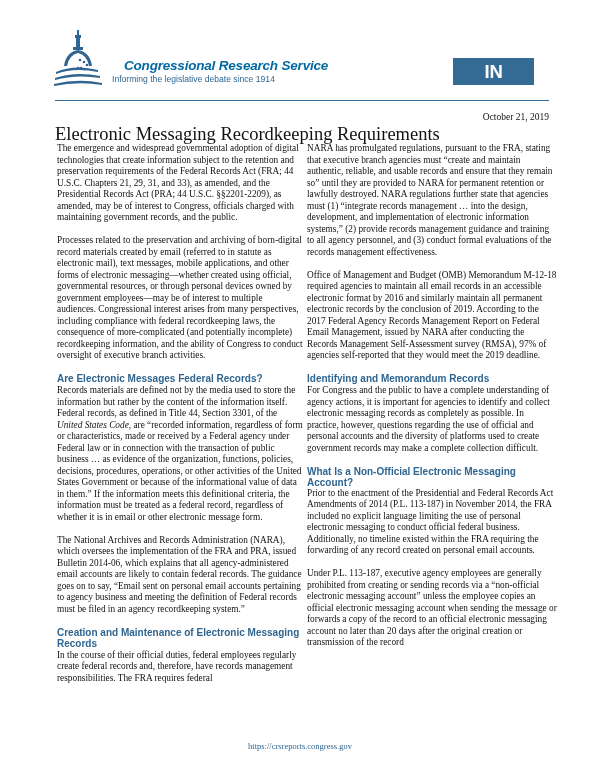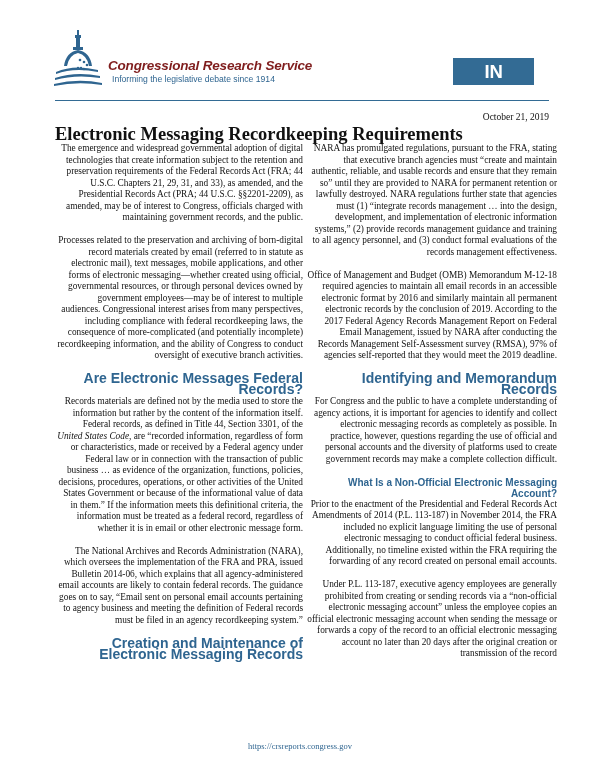--- a/index.html
+++ b/index.html
@@ -1,28 +1,28 @@
 <!DOCTYPE html>
 <html><head>
 <meta charset="utf-8">
 <style>
   html, body { margin:0; padding:0; background:#ffffff; }
   body { width:600px; height:777px; position:relative; overflow:hidden; font-family:"Liberation Serif", serif; color:#111; }
   .logo { position:absolute; left:54px; top:30px; width:50px; height:58px; }
-  .org-name { position:absolute; left:108px; top:58px; font-family:"Liberation Sans", sans-serif; font-weight:bold; font-style:italic; font-size:13.5px; color:#7f1d1d; letter-spacing:-0.2px; white-space:nowrap; }
+  .org-name { position:absolute; left:124px; top:58px; font-family:"Liberation Sans", sans-serif; font-weight:bold; font-style:italic; font-size:13.5px; color:#0369a1; letter-spacing:-0.2px; white-space:nowrap; }
   .org-tag { position:absolute; left:112px; top:74px; font-family:"Liberation Sans", sans-serif; font-size:8.6px; color:#2f6590; white-space:nowrap; }
   .badge { position:absolute; left:453px; top:58px; width:81px; height:27px; background:#336b94; color:#fff; font-family:"Liberation Sans", sans-serif; font-weight:bold; font-size:18.5px; line-height:27px; text-align:center; letter-spacing:-0.3px; }
   .rule { position:absolute; left:55px; top:100px; width:494px; height:1px; background:#336b94; }
   .date { position:absolute; right:51px; top:112px; font-size:9.5px; color:#111; }
-  .title { position:absolute; left:55px; top:124px; font-size:18.5px; font-weight:bold; margin:0; white-space:nowrap; }
-  .col { position:absolute; top:143px; width:252px; font-size:9.3px; line-height:11.5px;text-align:right; }
+  .title { position:absolute; left:55px; top:124px; font-size:18.5px; font-weight:normal; margin:0; white-space:nowrap; }
+  .col { position:absolute; top:143px; width:252px; font-size:9.3px; line-height:11.5px; }
   .col.left { left:57px; width:246px; }
   .col.right { left:307px; width:250px; }
   .col p { margin:0 0 11.5px 0; }
-  .h2 { font-family:"Liberation Sans", sans-serif; font-weight:bold; color:#2f6590; font-size:14px; line-height:11px; margin:0 0 1px 0; }
+  .h2 { font-family:"Liberation Sans", sans-serif; font-weight:bold; color:#2f6590; font-size:10px; line-height:11px; margin:0 0 1px 0; }
   .h3 { font-family:"Liberation Sans", sans-serif; font-weight:bold; color:#2f6590; font-size:10px; line-height:11px; margin:0; }
   .footer-link { position:absolute; top:741px; left:0; width:600px; text-align:center; font-family:Liberation Serif, serif; font-size:8.5px; color:#2f6590; }
 </style>
 </head>
 <body>
 
 <svg class="logo" viewBox="0 0 50 58">
   <g fill="#2f6590">
     <rect x="23" y="0" width="2" height="5"></rect>
     <rect x="21" y="5" width="6" height="3"></rect>
@@ -47,20 +47,21 @@
 <div class="date">October 21, 2019</div>
 <h1 class="title">Electronic Messaging Recordkeeping Requirements</h1>
 
 <div class="col left">
   <p>The emergence and widespread governmental adoption of digital technologies that create information subject to the retention and preservation requirements of the Federal Records Act (FRA; 44 U.S.C. Chapters 21, 29, 31, and 33), as amended, and the Presidential Records Act (PRA; 44 U.S.C. §§2201-2209), as amended, may be of interest to Congress, officials charged with maintaining government records, and the public.</p>
   <p>Processes related to the preservation and archiving of born-digital record materials created by email (referred to in statute as electronic mail), text messages, mobile applications, and other forms of electronic messaging—whether created using official, governmental resources, or through personal devices owned by government employees—may be of interest to multiple audiences. Congressional interest arises from many perspectives, including compliance with federal recordkeeping laws, the consequence of more-complicated (and potentially incomplete) recordkeeping information, and the ability of Congress to conduct oversight of executive branch activities.</p>
   <div class="h2">Are Electronic Messages Federal Records?</div>
   <p><span>Records materials are defined not by the media used to store the information but rather by the content of the information itself. Federal records, as defined in Title 44, Section 3301, of the </span><i>United States Code</i><span>, are “recorded information, regardless of form or characteristics, made or received by a Federal agency under Federal law or in connection with the transaction of public business … as evidence of the organization, functions, policies, decisions, procedures, operations, or other activities of the United States Government or because of the informational value of data in them.” If the information meets this definitional criteria, the information must be treated as a federal record, regardless of whether it is in email or other electronic message form.</span></p>
   <p>The National Archives and Records Administration (NARA), which oversees the implementation of the FRA and PRA, issued Bulletin 2014-06, which explains that all agency-administered email accounts are likely to contain federal records. The guidance goes on to say, “Email sent on personal email accounts pertaining to agency business and meeting the definition of Federal records must be filed in an agency recordkeeping system.”</p>
   <div class="h2">Creation and Maintenance of Electronic Messaging Records</div>
+  <p>In the course of their official duties, federal employees regularly create federal records and, therefore, have records management responsibilities. The FRA requires federal</p>
 </div>
 
 <div class="col right">
   <p>NARA has promulgated regulations, pursuant to the FRA, stating that executive branch agencies must “create and maintain authentic, reliable, and usable records and ensure that they remain so” until they are provided to NARA for permanent retention or lawfully destroyed. NARA regulations further state that agencies must (1) “integrate records management … into the design, development, and implementation of electronic information systems,” (2) provide records management guidance and training to all agency personnel, and (3) conduct formal evaluations of the records management effectiveness.</p>
   <p>Office of Management and Budget (OMB) Memorandum M-12-18 required agencies to maintain all email records in an accessible electronic format by 2016 and similarly maintain all permanent electronic records by the conclusion of 2019. According to the 2017 Federal Agency Records Management Report on Federal Email Management, issued by NARA after conducting the Records Management Self-Assessment survey (RMSA), 97% of agencies self-reported that they would meet the 2019 deadline.</p>
   <div class="h2">Identifying and Memorandum Records</div>
   <p>For Congress and the public to have a complete understanding of agency actions, it is important for agencies to identify and collect electronic messaging records as completely as possible. In practice, however, questions regarding the use of official and personal accounts and the diversity of platforms used to create government records may make a complete collection difficult.</p>
   <div class="h3">What Is a Non-Official Electronic Messaging Account?</div>
   <p>Prior to the enactment of the Presidential and Federal Records Act Amendments of 2014 (P.L. 113-187) in November 2014, the FRA included no explicit language limiting the use of personal electronic messaging to conduct official federal business. Additionally, no timeline existed within the FRA requiring the forwarding of any record created on personal email accounts.</p>
   <p>Under P.L. 113-187, executive agency employees are generally prohibited from creating or sending records via a “non-official electronic messaging account” unless the employee copies an official electronic messaging account when sending the message or forwards a copy of the record to an official electronic messaging account no later than 20 days after the original creation or transmission of the record</p>

